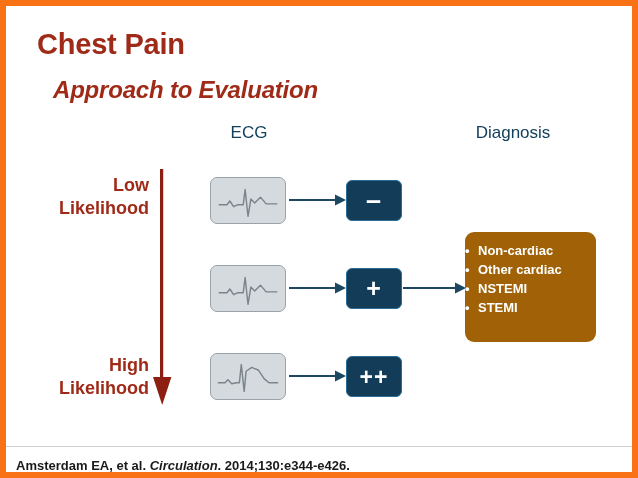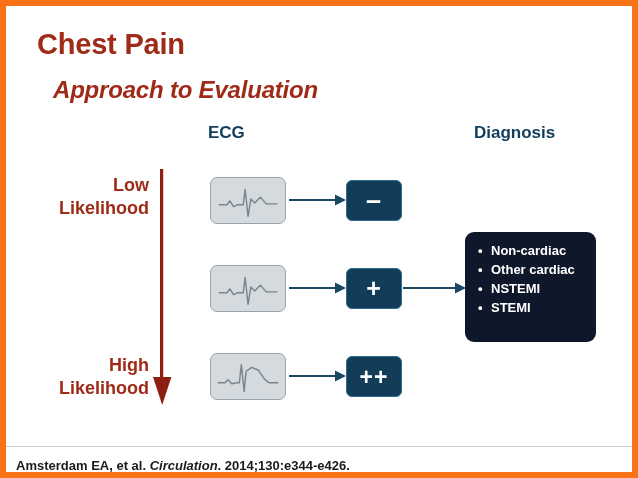--- a/index.html
+++ b/index.html
@@ -44,27 +44,28 @@
     letter-spacing: -0.2px;
     white-space: nowrap;
     margin-top: 12px;
   }
 
   
   .col-header {
     position: absolute;
     top: 117px;
     font-size: 17px;
-    font-weight: bold;
+    font-weight: normal;
     color: #12405c;
     white-space: nowrap;
+    text-align: center;
   }
   .col-ecg       { left: 202px; width: 82px; }
   .col-troponin  { left: 310px; width: 120px; }
-  .col-diagnosis { left: 468px; width: 138px; }
+  .col-diagnosis { left: 438px; width: 138px; }
 
   
   .likelihood-label {
     position: absolute;
     font-size: 18px;
     font-weight: bold;
     color: #9e2a17;
     text-align: right;
     line-height: 1.25;
     width: 105px;
@@ -132,24 +133,24 @@
   .conn-ecg-3 { left: 283px; top: 363px; width: 58px; }
   .conn-dx    { left: 397px; top: 275px; width: 64px; }
 
   
   .dx-box {
     position: absolute;
     left: 459px;
     top: 226px;
     width: 131px;
     height: 110px;
-    background: #0f172a;
+    background: #a16207;
     border-radius: 9px;
     box-sizing: border-box;
-    padding: 9px 0 0 13px;
+    padding: 9px 0 0 0;
   }
   .dx-item {
     color: #ffffff;
     font-size: 13px;
     font-weight: bold;
     line-height: 19px;
     white-space: nowrap;
     position: relative;
     padding-left: 13px;
   }

